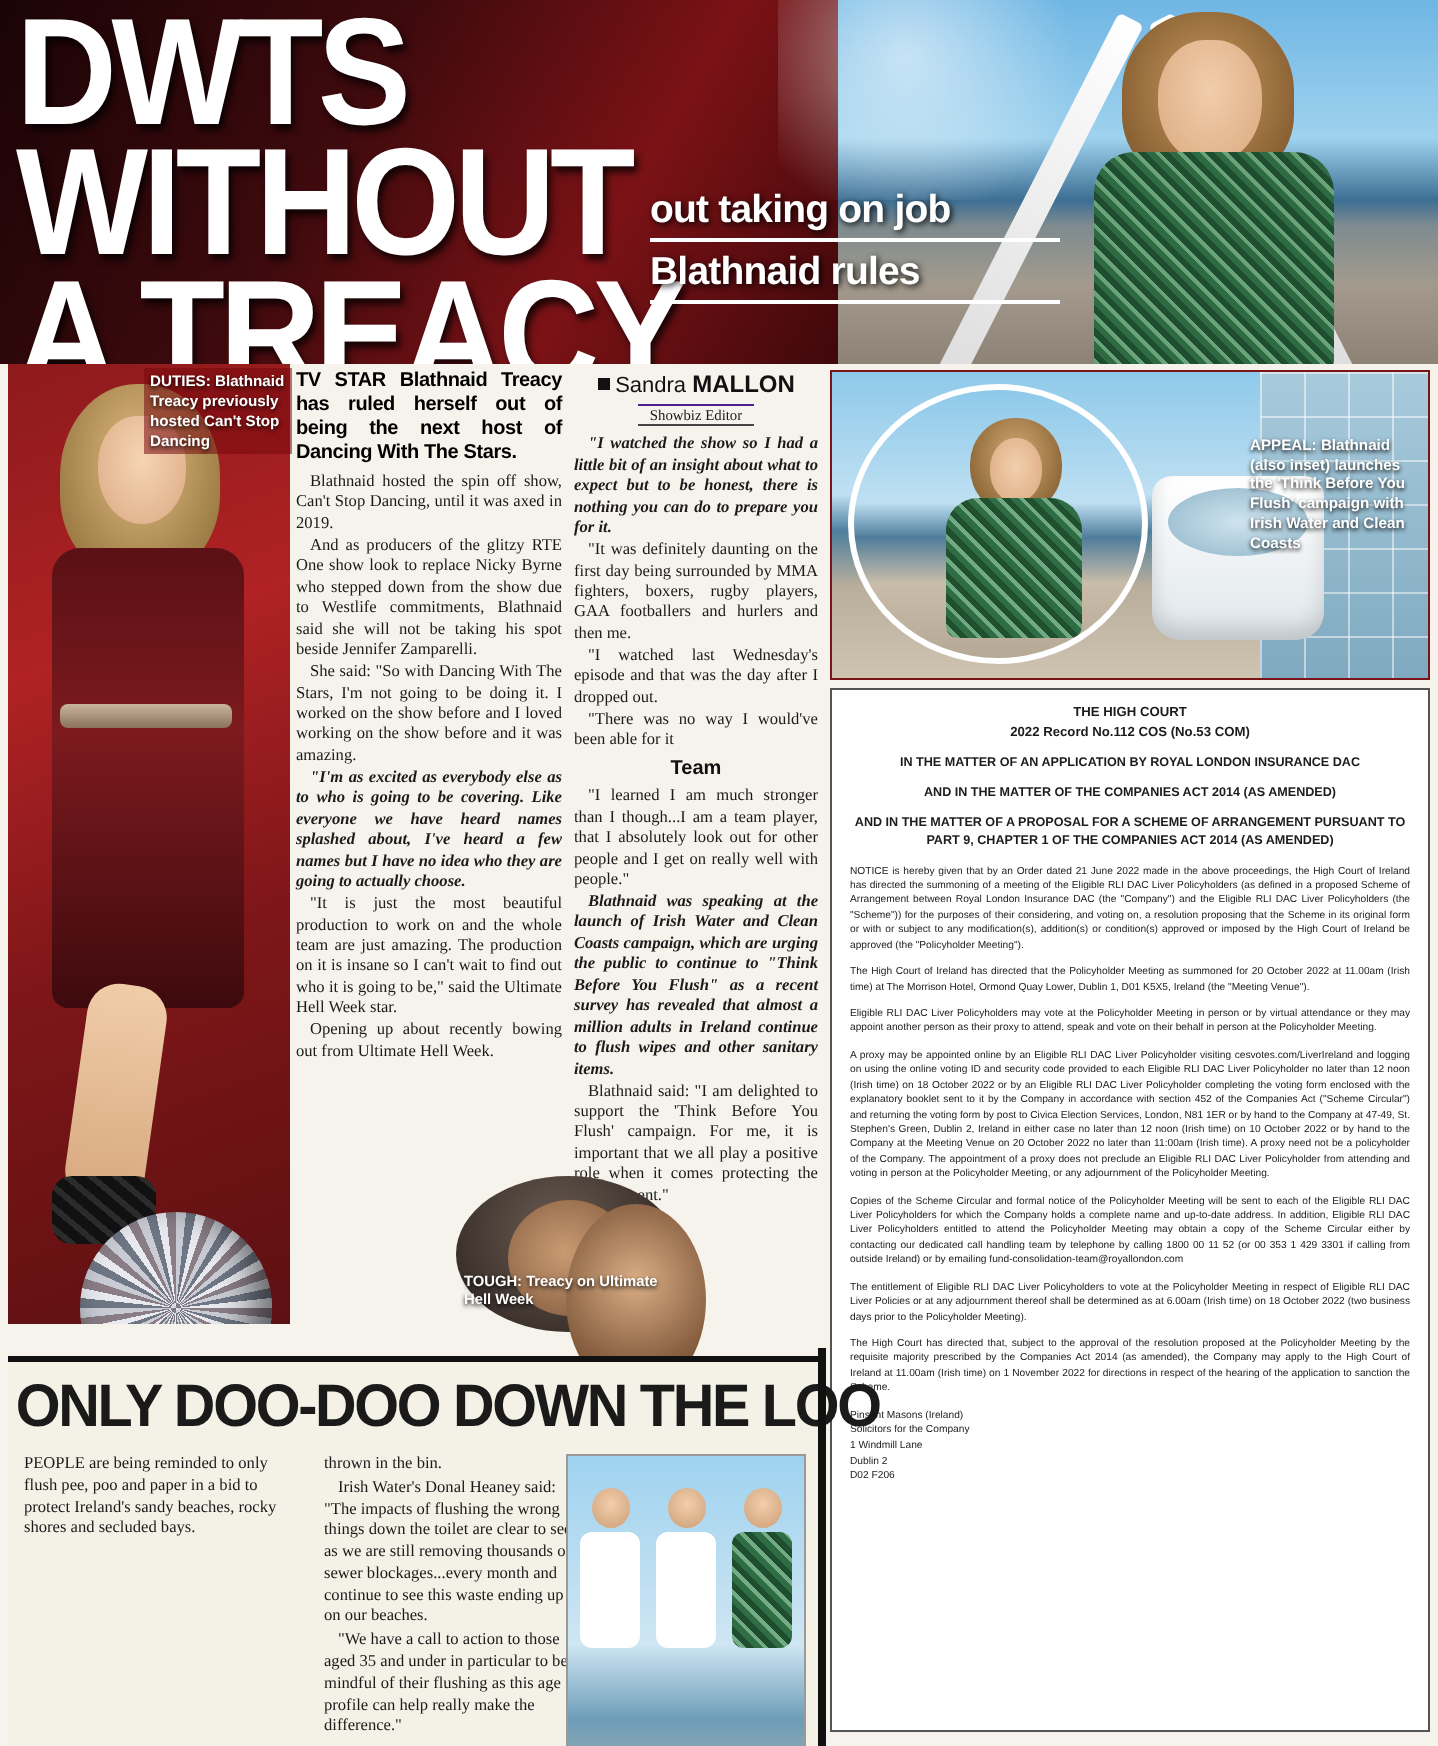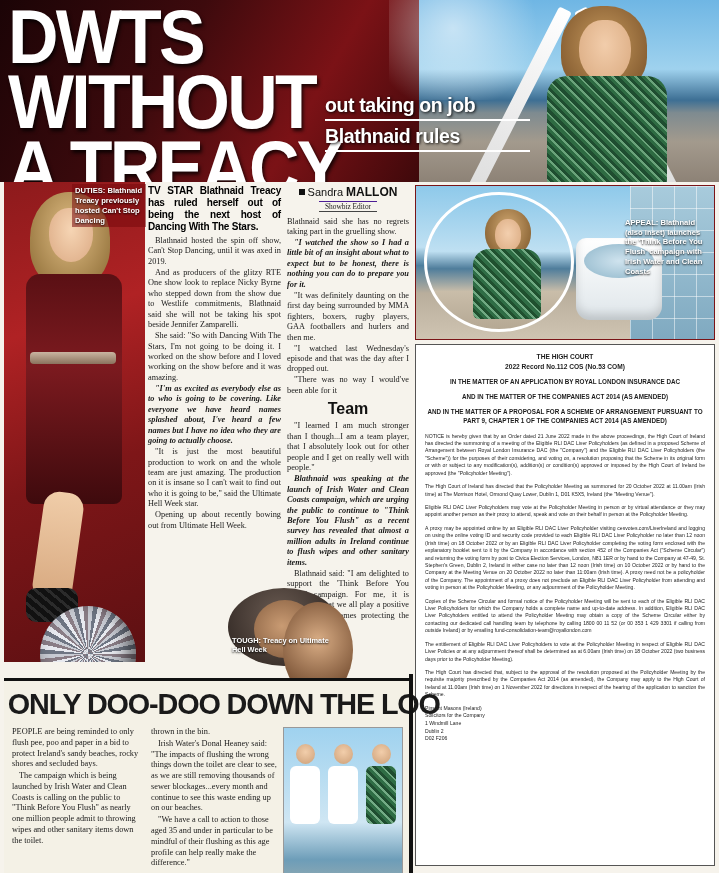--- a/index.html
+++ b/index.html
@@ -109,21 +109,21 @@
     font-family: "Liberation Sans", sans-serif; font-weight: bold;
     font-size: 10px; line-height: 1.2; color: #000;
     margin-bottom: 3px; text-indent: 0; letter-spacing: -0.2px;
   }
   .byline { text-align: center; margin-bottom: 4px; }
   .byline .nm { font-family: "Liberation Sans", sans-serif; font-size: 11px; color:#111; }
   .byline .nm b { font-size: 12px; }
   .byline .sq { display:inline-block; width:6px; height:6px; background:#111; margin-right:3px; vertical-align: 1px; }
   .byline .role { font-family: "Liberation Serif", serif; font-size: 7.4px;
     border-top:1px solid #4c1d95; border-bottom:1px solid #444; display:inline-block; padding:0 6px; margin-top:1px; }
-  .subhead { font-family:"Liberation Sans", sans-serif; font-weight:bold; font-size:16px;
+  .subhead { font-family:"Liberation Sans", sans-serif; font-weight:bold; font-size:10px;
     text-align:center; margin: 3px 0 2px; color:#111; }
 
   
   .photo-hell {
     position: absolute; left: 228px; top: 406px; width: 112px; height: 78px;
     border-radius: 50%;
     background: radial-gradient(circle at 45% 35%, #6a5b52, #2d2420 85%);
     overflow:hidden;
   }
   .ph-face { position:absolute; left: 26px; top: 12px; width: 62px; height: 58px;
@@ -192,21 +192,21 @@
   .bottom {
     position: absolute; left: 4px; top: 496px; width: 405px; height: 372px;
     background: #f4f1e6; border-top: 3px solid #111;
   }
   .bottom-hd {
     font-family: "Liberation Sans", sans-serif; font-weight: bold;
     font-size: 30px; letter-spacing: -1.2px; color:#1a1a1a;
     padding: 6px 4px 2px; transform: scaleX(0.96); transform-origin: left center;
     white-space: nowrap;
   }
-  .bottom-cols { display:flex; gap: 9px; padding: 4px 6px 0 8px; }
+  .bottom-cols { display:flex; gap: 20px; padding: 4px 6px 0 8px; }
   .bcol { width: 130px; font-family:"Liberation Serif", serif; font-size: 8.3px;
     line-height: 1.3; color:#1a1a1a; text-align: left; }
   .bcol p { text-indent: 7px; margin-bottom: 1px; }
   .bcol p.noind { text-indent: 0; }
 
   .wipes-box {
     position: absolute; right: 6px; top: 46px; width: 120px; height: 316px;
     background: linear-gradient(#9fd2ef 0%,#cfe6f3 30%,#6d9db8 42%,#c8bda8 60%,#b6a892 100%);
     border: 1px solid #999; overflow:hidden;
   }
@@ -267,21 +267,20 @@
       <p class="ital">"I'm as excited as everybody else as to who is going to be covering. Like everyone we have heard names splashed about, I've heard a few names but I have no idea who they are going to actually choose.</p>
       <p>"It is just the most beautiful production to work on and the whole team are just amazing. The production on it is insane so I can't wait to find out who it is going to be," said the Ultimate Hell Week star.</p>
       <p>Opening up about recently bowing out from Ultimate Hell Week.</p>
     </div>
 
     <div class="col c2">
       <div class="byline">
         <div class="nm"><span class="sq"></span><span>Sandra</span> <b>MALLON</b></div>
         <div class="role">Showbiz Editor</div>
       </div>
-      <p class="noind">Blathnaid said she has no regrets taking part in the gruelling show.</p>
       <p class="ital">"I watched the show so I had a little bit of an insight about what to expect but to be honest, there is nothing you can do to prepare you for it.</p>
       <p>"It was definitely daunting on the first day being surrounded by MMA fighters, boxers, rugby players, GAA footballers and hurlers and then me.</p>
       <p>"I watched last Wednesday's episode and that was the day after I dropped out.</p>
       <p>"There was no way I would've been able for it</p>
       <div class="subhead">Team</div>
       <p>"I learned I am much stronger than I though...I am a team player, that I absolutely look out for other people and I get on really well with people."</p>
       <p class="ital">Blathnaid was speaking at the launch of Irish Water and Clean Coasts campaign, which are urging the public to continue to "Think Before You Flush" as a recent survey has revealed that almost a million adults in Ireland continue to flush wipes and other sanitary items.</p>
       <p>Blathnaid said: "I am delighted to support the 'Think Before You Flush' campaign. For me, it is important that we all play a positive role when it comes protecting the environment."</p>
     </div>
 
@@ -329,21 +328,20 @@
         <div>Dublin 2</div>
         <div>D02 F206</div>
       </div>
     </div>
 
     <div class="bottom">
       <div class="bottom-hd">ONLY DOO-DOO DOWN THE LOO</div>
       <div class="bottom-cols">
         <div class="bcol">
           <p class="noind">PEOPLE are being reminded to only flush pee, poo and paper in a bid to protect Ireland's sandy beaches, rocky shores and secluded bays.</p>
-          <p>The campaign which is being launched by Irish Water and Clean Coasts is calling on the public to "Think Before You Flush" as nearly one million people admit to throwing wipes and other sanitary items down the toilet.</p>
         </div>
         <div class="bcol">
           <p class="noind">thrown in the bin.</p>
           <p>Irish Water's Donal Heaney said: "The impacts of flushing the wrong things down the toilet are clear to see, as we are still removing thousands of sewer blockages...every month and continue to see this waste ending up on our beaches.</p>
           <p>"We have a call to action to those aged 35 and under in particular to be mindful of their flushing as this age profile can help really make the difference."</p>
         </div>
       </div>
 
       <div class="wipes-box">
         <div class="wb-people">

